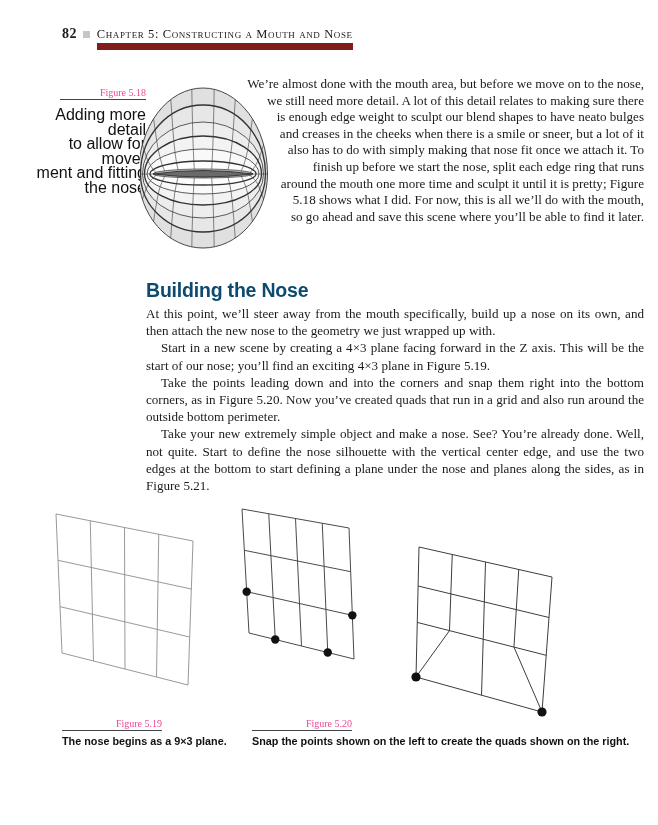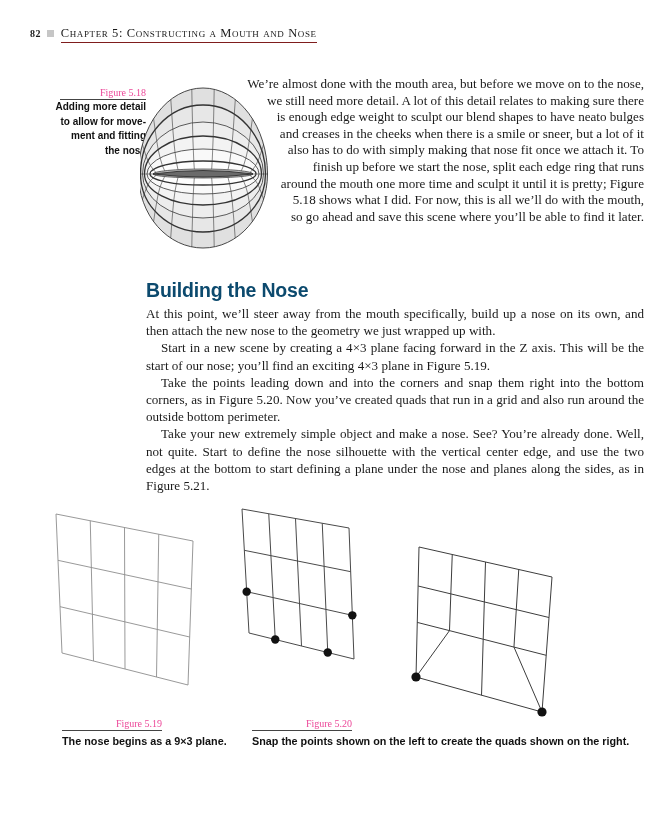--- a/index.html
+++ b/index.html
@@ -9,41 +9,41 @@
     background:#ffffff;
     font-family:"Liberation Serif", serif;
     color:#1a1a1a;
     overflow:hidden;
   }
   
   .running-header{
     position:absolute;left:30px;top:26px;
     font-size:12px;letter-spacing:.4px;white-space:nowrap;
   }
-  .pagenum{font-weight:bold;font-size:10px;margin-right:4px;}
+  .pagenum{font-weight:bold;font-size:14px;margin-right:4px;margin-left:32px;}
   .hdr-sq{
     display:inline-block;width:7px;height:7px;background:#c6c6c6;
     margin:0 7px 0 2px;vertical-align:baseline;
   }
   .chap-title{
     font-variant:small-caps;font-size:12.5px;letter-spacing:.6px;
-    border-bottom:1px solid #7f1d1d;padding-bottom:2px;
+    border-bottom:7px solid #7f1d1d;padding-bottom:2px;
   }
   
   .fig518-cap{
     position:absolute;left:28px;top:82px;width:118px;text-align:right;
   }
   .figlabel{
     display:inline-block;font-family:"Liberation Serif",serif;
     font-size:10px;color:#ec4899;border-bottom:1.2px solid #444;
     padding-bottom:1px;min-width:78px;text-align:right;
   }
   .fig518-cap .figlabel{min-width:86px;}
-  .cap-lines{margin-top:0;font-family:"Liberation Sans",sans-serif;
-    font-weight:bold;font-size:10px;line-height:14.5px;color:#111;}
+  .cap-lines{margin-top:8px;font-family:"Liberation Sans",sans-serif;
+    font-weight:normal;font-size:16px;line-height:14.5px;color:#111;}
   .cap-line{display:block;}
   
   .intro{
     position:absolute;left:146px;top:76px;width:498px;
   }
   .meshwrap{
     float:left;width:130px;height:184px;margin:2px 8px 0 -6px;
     shape-outside:polygon(0% 0%, 45% 0%, 66% 10%, 86% 24%, 98% 42%, 100% 60%, 90% 78%, 68% 93%, 38% 100%, 0% 100%);
     shape-margin:7px;
   }

